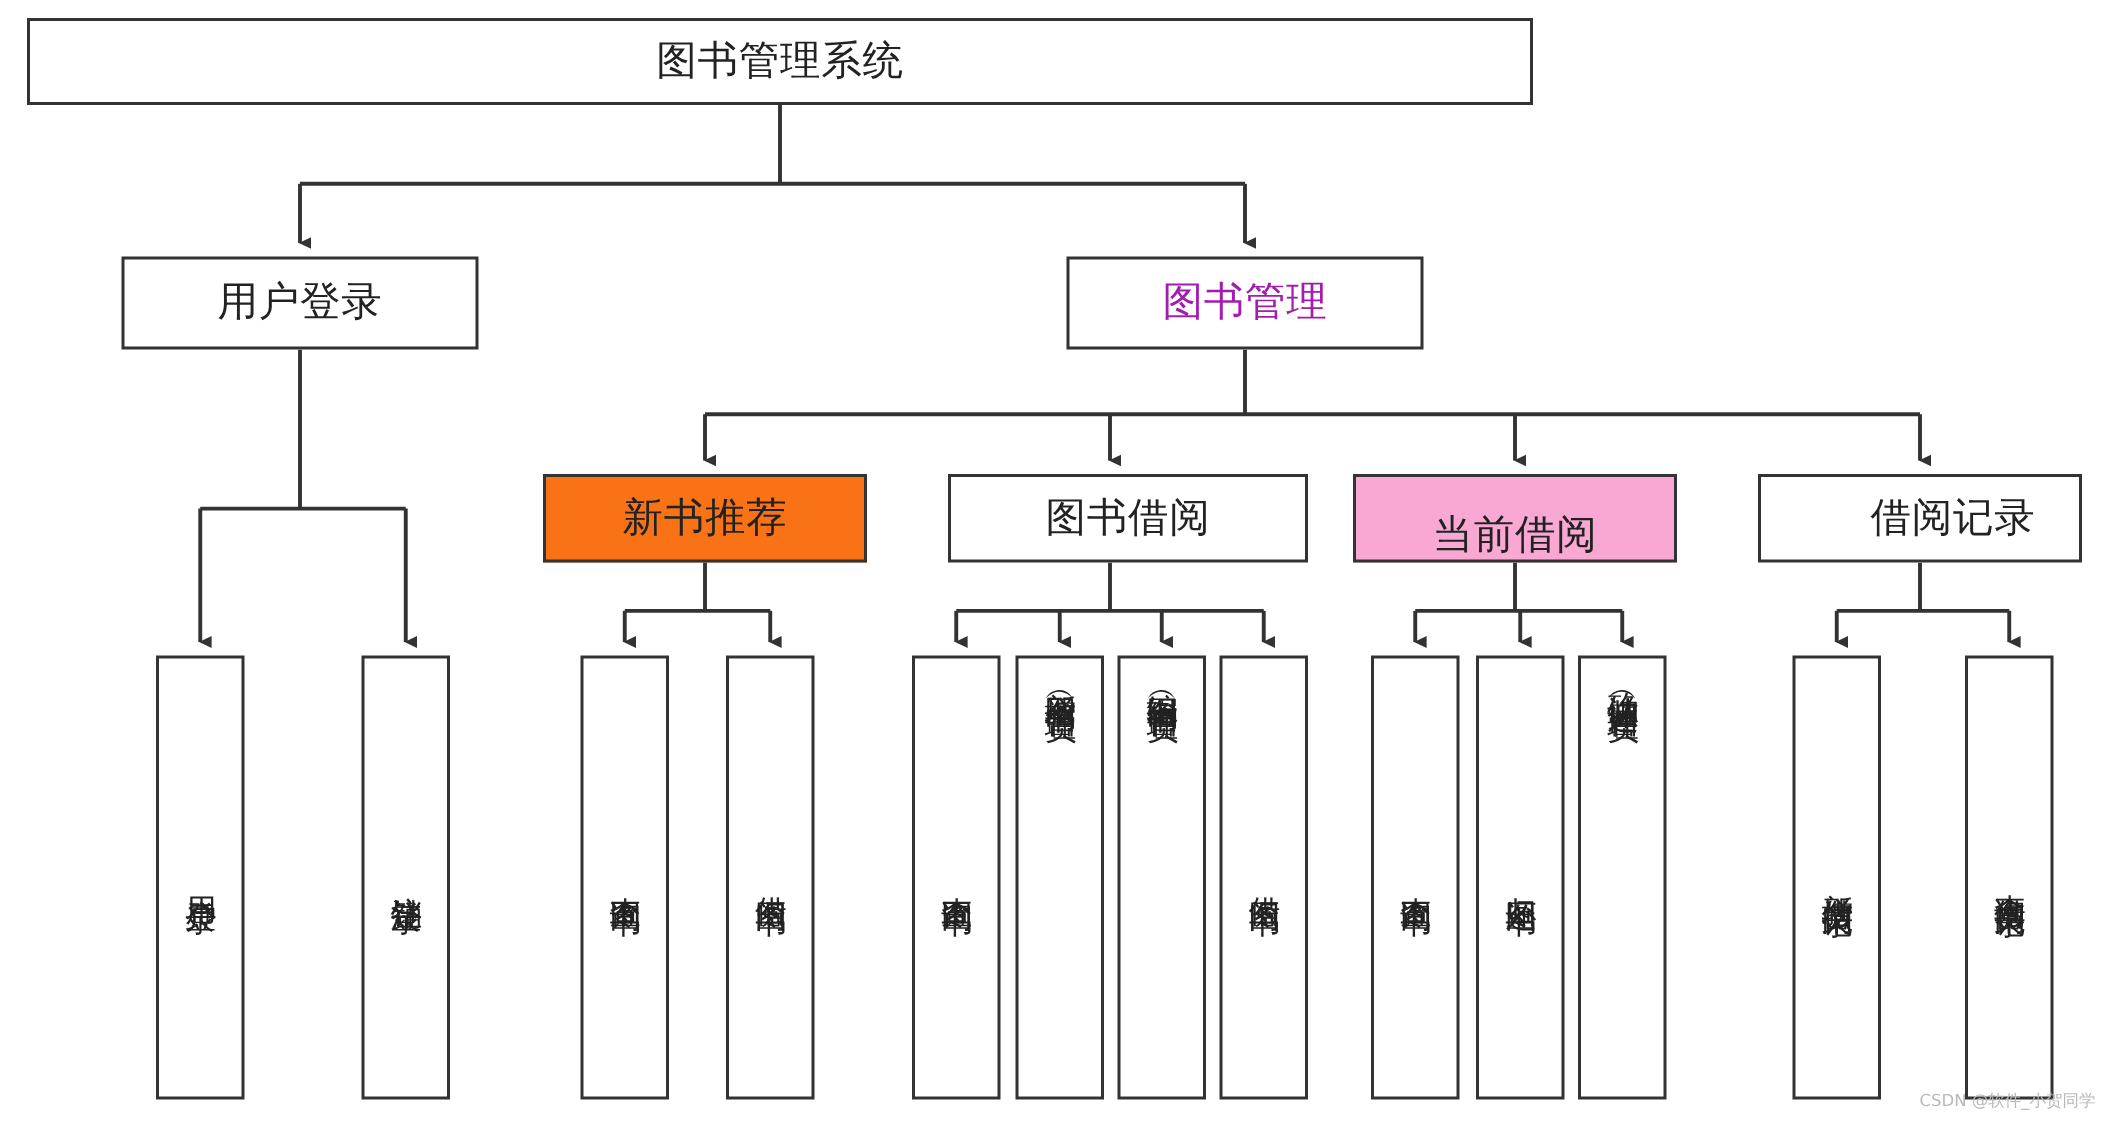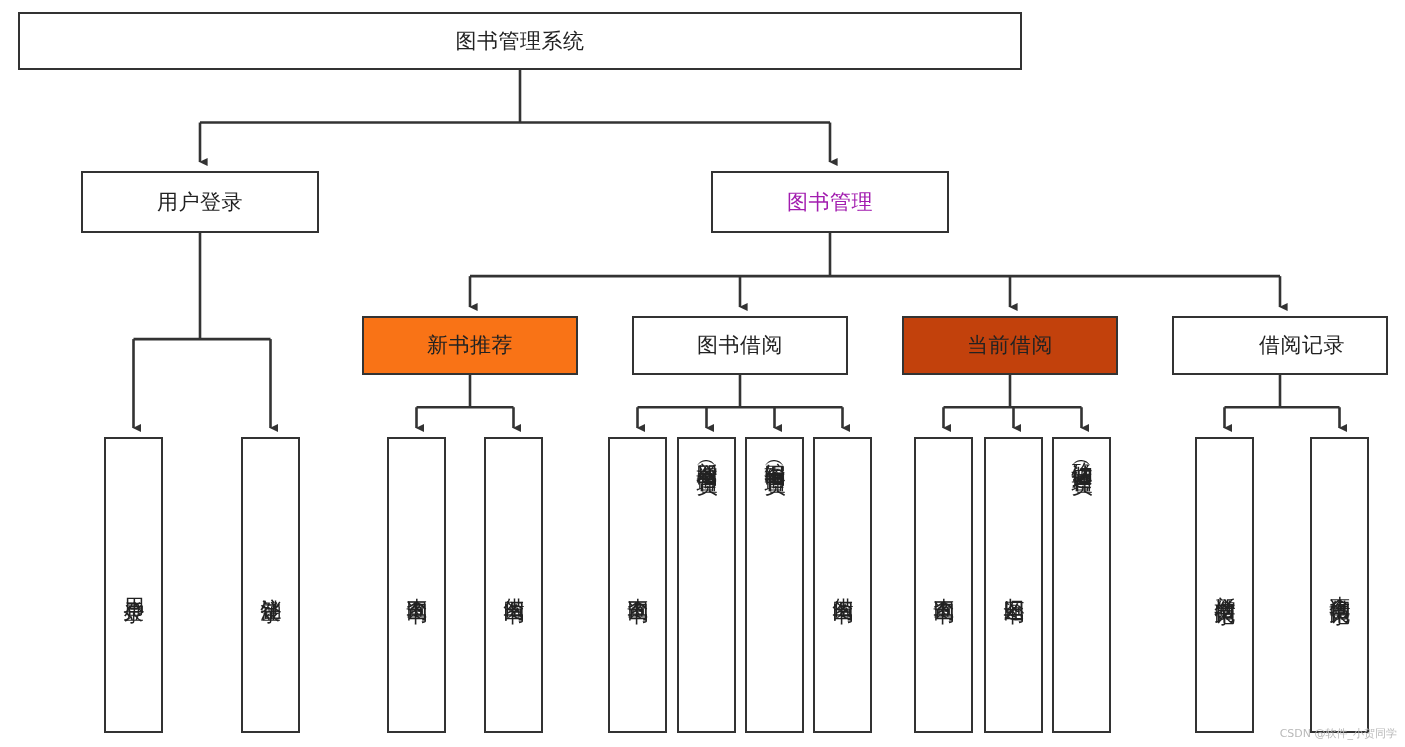--- a/index.html
+++ b/index.html
@@ -36,23 +36,22 @@
     justify-content: center;
     z-index: 2;
   }
   .node .label {
     color: #222222;
     text-align: center;
     line-height: 1.18;
     white-space: pre;
   }
   .node.horizontal .label {
-    font-size: 21px;
+    font-size: 27px;
     letter-spacing: 0.5px;
-    font-family: Liberation Serif, serif;
   }
   .node.vertical {
     align-items: flex-start;
     padding-top: 6px;
   }
   .node.vertical .label {
     writing-mode: vertical-rl;
     text-orientation: upright;
     font-size: 21px;
     letter-spacing: 2px;
@@ -126,24 +125,24 @@
       </div>
       <div class="node horizontal" style="left: 81px; top: 171px; width: 238px; height: 62px; border-color: rgb(51, 51, 51); background: rgb(255, 255, 255);">
         <span class="label" style="color: rgb(34, 34, 34);">用户登录</span>
       </div>
       <div class="node horizontal" style="left: 711px; top: 171px; width: 238px; height: 62px; border-color: rgb(51, 51, 51); background: rgb(255, 255, 255);">
         <span class="label" style="color: #a21caf;">图书管理</span>
       </div>
       <div class="node horizontal" style="left: 362px; top: 316px; width: 216px; height: 59px; border-color: rgb(51, 51, 51); background: #f97316;">
         <span class="label" style="color: rgb(34, 34, 34);">新书推荐</span>
       </div>
-      <div class="node horizontal" style="left: 632px; top: 316px; width: 216px; height: 59px; border-color: rgb(51, 51, 51); background: rgb(255, 255, 255);">
+      <div class="node horizontal" style="left: 632px; top: 316px; width: 240px; height: 59px; border-color: rgb(51, 51, 51); background: rgb(255, 255, 255);">
         <span class="label" style="color: rgb(34, 34, 34);">图书借阅</span>
       </div>
-      <div class="node horizontal" style="left: 902px; top: 316px; width: 216px; height: 59px; border-color: rgb(51, 51, 51); background: #c2410c;">
+      <div class="node horizontal" style="left: 902px; top: 316px; width: 216px; height: 59px; border-color: rgb(51, 51, 51); background: #f9a8d4; align-items: flex-end;">
         <span class="label" style="color: rgb(34, 34, 34);">当前借阅</span>
       </div>
       <div class="node horizontal" style="left: 1172px; top: 316px; width: 216px; height: 59px; border-color: rgb(51, 51, 51); background: rgb(255, 255, 255);">
         <span class="label" style="color: rgb(34, 34, 34); margin-left: 44px;">借阅记录</span>
       </div>
       <div class="node vertical centered" style="left: 104px; top: 437px; width: 59px; height: 296px; border-color: rgb(51, 51, 51); background: rgb(255, 255, 255);">
         <span class="label" style="color: rgb(34, 34, 34);">用户登录</span>
       </div>
       <div class="node vertical centered" style="left: 241px; top: 437px; width: 59px; height: 296px; border-color: rgb(51, 51, 51); background: rgb(255, 255, 255);">
         <span class="label" style="color: rgb(34, 34, 34);">注销登录</span>

